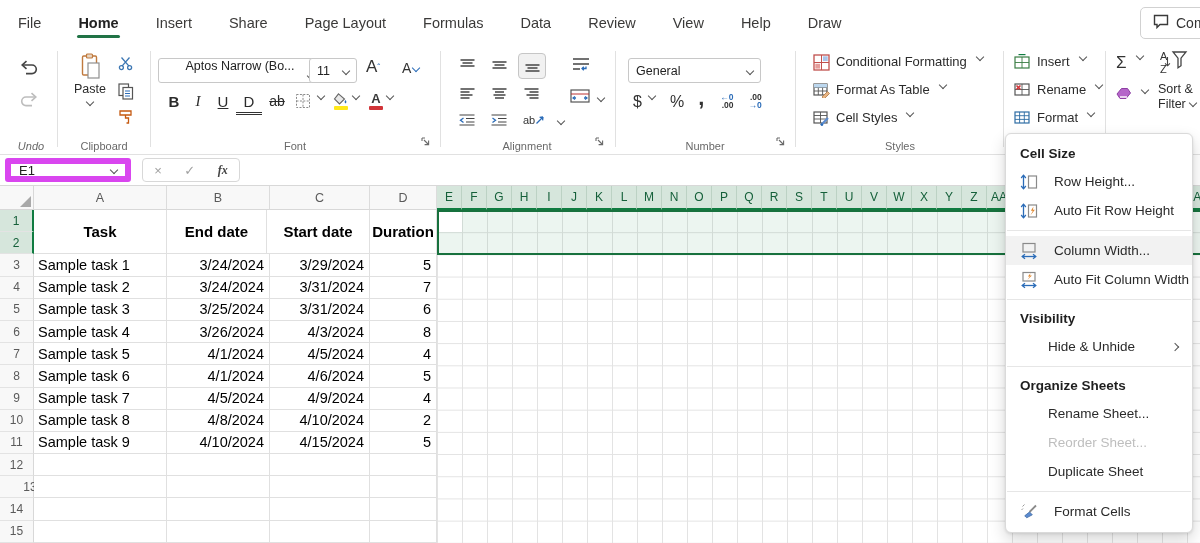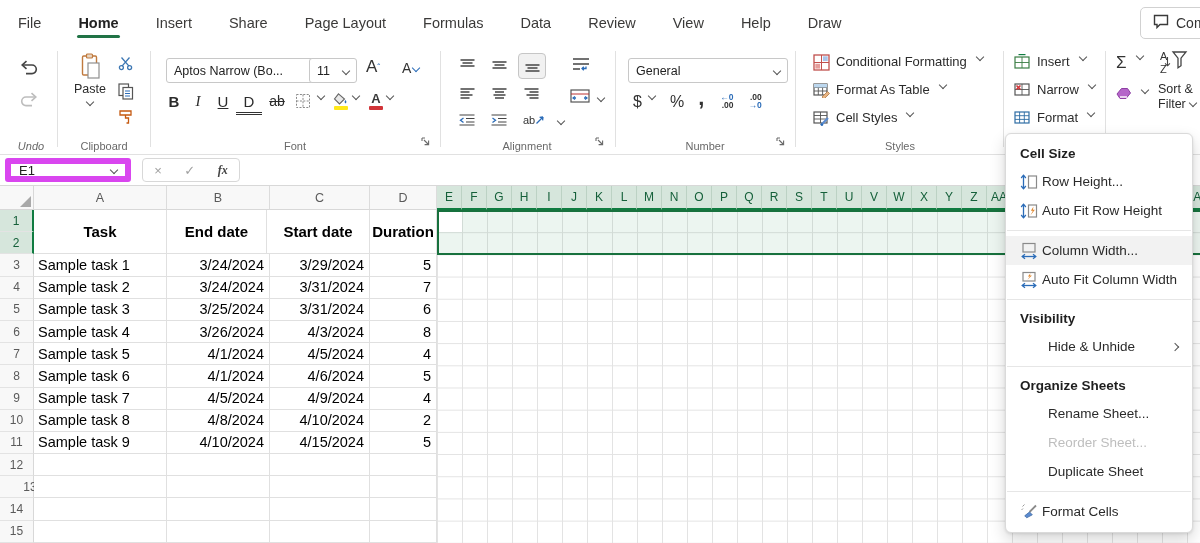--- a/index.html
+++ b/index.html
@@ -60,21 +60,21 @@
   #gantt{position:absolute;left:437px;top:210px;width:763px;height:333px;
     background-image:linear-gradient(to right,#e3e3e3 1px,transparent 1px),linear-gradient(to bottom,#e3e3e3 1px,transparent 1px);
     background-size:25px 22.2px;}
   #selection{position:absolute;left:437px;top:210px;width:780px;height:45px;box-sizing:border-box;
     background:rgba(16,124,65,0.08);border:2px solid #17713d;border-right:0;}
   #active-cell{position:absolute;left:439px;top:212px;width:23px;height:20px;background:#fff;}
   
   #format-menu{position:absolute;left:1005px;top:133px;width:188px;background:#fff;border:1px solid #dadada;border-radius:6px;
     box-shadow:0 7px 16px rgba(0,0,0,0.16),0 1px 3px rgba(0,0,0,0.10);padding:6px 0;box-sizing:border-box;z-index:40;}
   .m-header{height:27px;line-height:27px;padding-left:14px;font-size:13.5px;font-weight:700;color:#1f1f1f;}
-  .m-item{height:29px;display:flex;align-items:center;padding-left:14px;gap:4px;font-size:13.5px;color:#2a2a2a;cursor:default;}
+  .m-item{height:29px;display:flex;align-items:center;padding-left:14px;gap:16px;font-size:13.5px;color:#2a2a2a;cursor:default;}
   .m-item.noicon{padding-left:42px;}
   .m-item.hover{background:#f2f2f2;}
   .m-item.disabled{color:#bebebe;}
   .m-item .mic{width:18px;height:18px;flex:none;display:flex;align-items:center;justify-content:center;}
   .m-item .sub{margin-left:auto;margin-right:14px;}
   .m-div{border-top:1px solid #e6e6e6;margin:5px 1px;}
 </style>
 </head>
 <body>
 
@@ -154,21 +154,21 @@
       <div class="ib" style="position:absolute;left:56px;top:64px;">
         <svg width="16" height="16" viewBox="0 0 16 16">
             <path d="M2 2 h11 v4 h-11 z" fill="#fff" stroke="#c55a11" stroke-width="1.3"></path>
             <path d="M7.5 6 v3 h3 v5 h-2" fill="none" stroke="#c55a11" stroke-width="1.3"></path>
           </svg>
       </div>
       <div class="grp-label">Clipboard</div>
     </div>
 
     <div class="grp" style="left:156px;width:278px;">
-      <div class="combo" style="position:absolute;left:10px;top:13px;width:164px;">
+      <div class="combo" style="position:absolute;left:2px;top:13px;width:164px;flex-direction:column;">
         <span style="overflow:hidden;white-space:nowrap;">Aptos Narrow (Bo...</span>
         <span class="chev"></span>
       </div>
       <div class="combo" style="position:absolute;left:153px;top:13px;width:48px;">
         <span>11</span>
         <span class="chev"></span>
       </div>
       <div class="ib" style="position:absolute;left:210px;top:12px;font-size:17px;color:#333;">
         <span>A</span>
           <span style="color:#2b6cb8;font-size:9px;vertical-align:7px;">ˆ</span>
@@ -276,21 +276,21 @@
           </svg>
       </div>
       <span class="chev" style="position:absolute;left:148px;top:50px;"></span>
       <div class="grp-label">Alignment</div>
       <span class="launcher"><svg width="10" height="10" viewBox="0 0 10 10">
             <path d="M1 1 h3 M1 1 v3 M3 3 l4 4 M7.6 3.6 v4 h-4" stroke="#6a6a6a" stroke-width="1.1" fill="none"></path>
           </svg></span>
     </div>
 
     <div class="grp" style="left:621px;width:168px;">
-      <div class="combo" style="position:absolute;left:7px;top:13px;width:160px;text-align:center;">
+      <div class="combo" style="position:absolute;left:7px;top:13px;width:133px;text-align:center;">
         <span>General</span>
         <span class="chev"></span>
       </div>
       <div class="rowbtn" style="left:12px;top:48px;">
         <span style="font-size:16px;color:#333;">$</span>
         <span class="chev" style="margin-left:1px;"></span>
         <span style="font-size:16px;color:#333;margin-left:9px;">%</span>
         <span style="font-size:22px;font-weight:700;color:#333;margin-left:8px;line-height:10px;">,</span>
         <span class="decico" style="margin-left:10px;">
           <span class="blue">←0</span><br>
@@ -350,21 +350,21 @@
           </svg>
         <span>Insert</span>
         <span class="chev"></span>
       </div>
       <div class="rowbtn" style="left:6px;top:37px;">
         <svg width="17" height="15" viewBox="0 0 17 15">
             <rect x="1" y="2" width="14" height="11" fill="none" stroke="#555" stroke-width="1.2"></rect>
             <path d="M1 7.5 h14 M8 2 v11" stroke="#555" stroke-width="0.9"></path>
             <path d="M2.5 3.5 l4 4 m0 -4 l-4 4" stroke="#d13438" stroke-width="1.6"></path>
           </svg>
-        <span>Narrow</span>
+        <span>Rename</span>
         <span class="chev"></span>
       </div>
       <div class="rowbtn" style="left:6px;top:65px;">
         <span class="pill"></span>
         <svg width="17" height="15" viewBox="0 0 17 15">
             <rect x="1" y="2" width="14" height="11" fill="none" stroke="#2e6da4" stroke-width="1.2"></rect>
             <path d="M1 5.7 h14 M1 9.4 h14 M5.6 2 v11 M10.3 2 v11" stroke="#2e6da4" stroke-width="0.9"></path>
           </svg>
         <span>Format</span>
         <span class="chev"></span>

